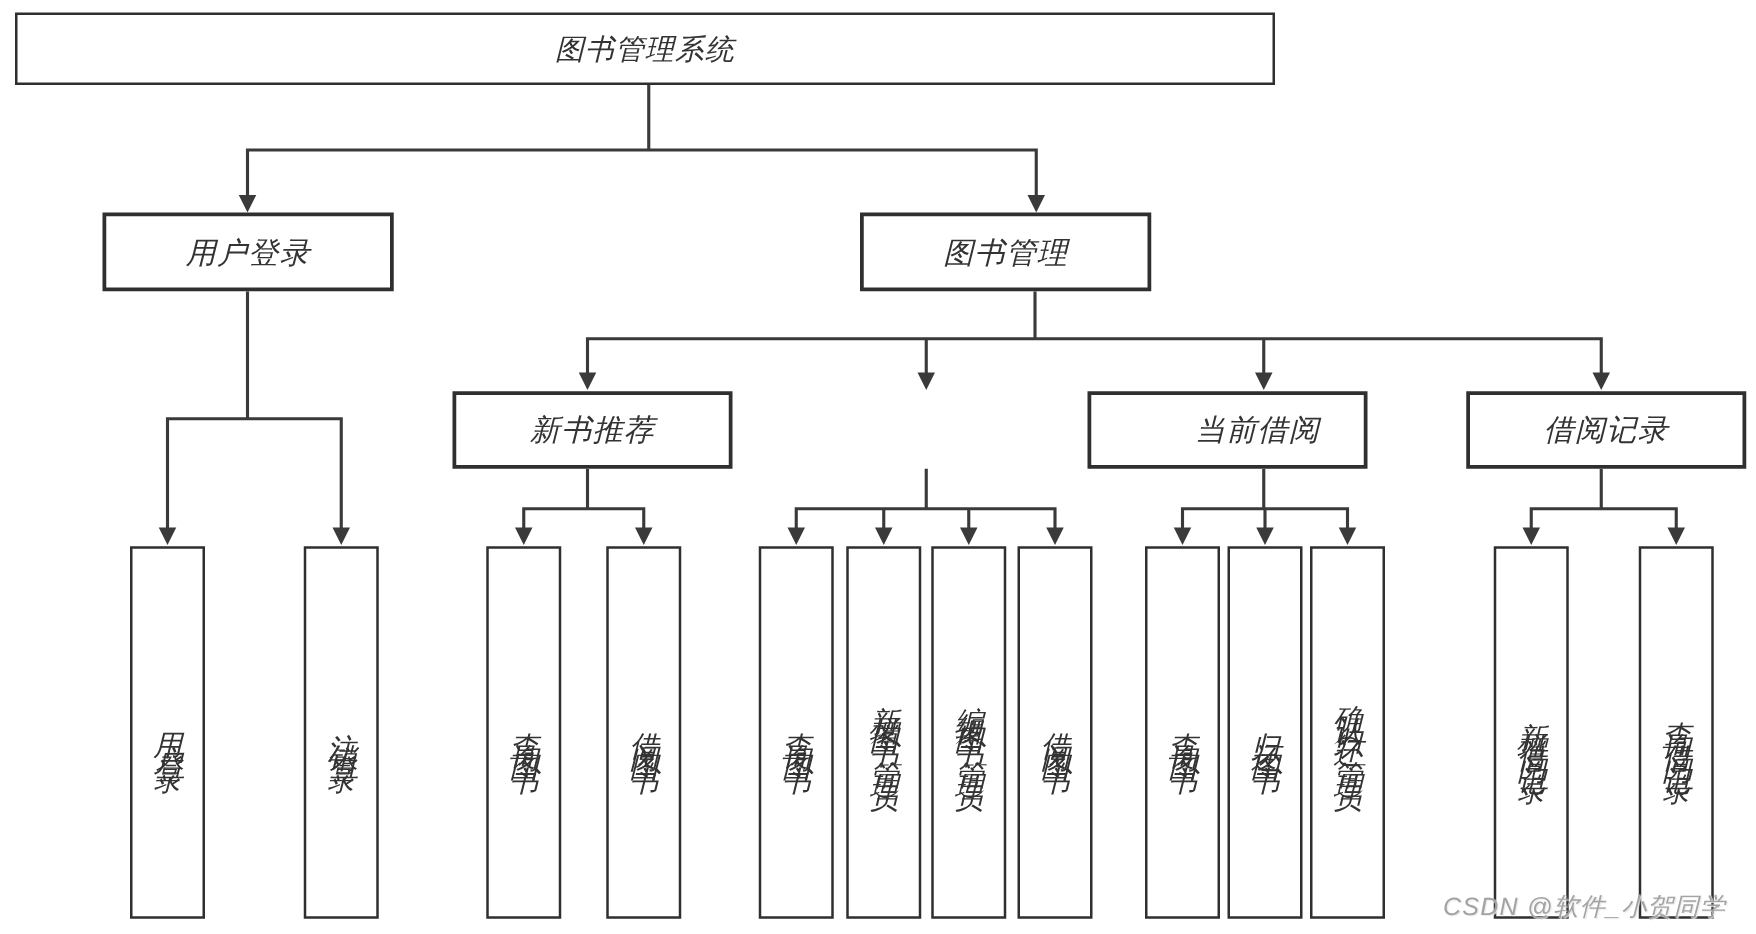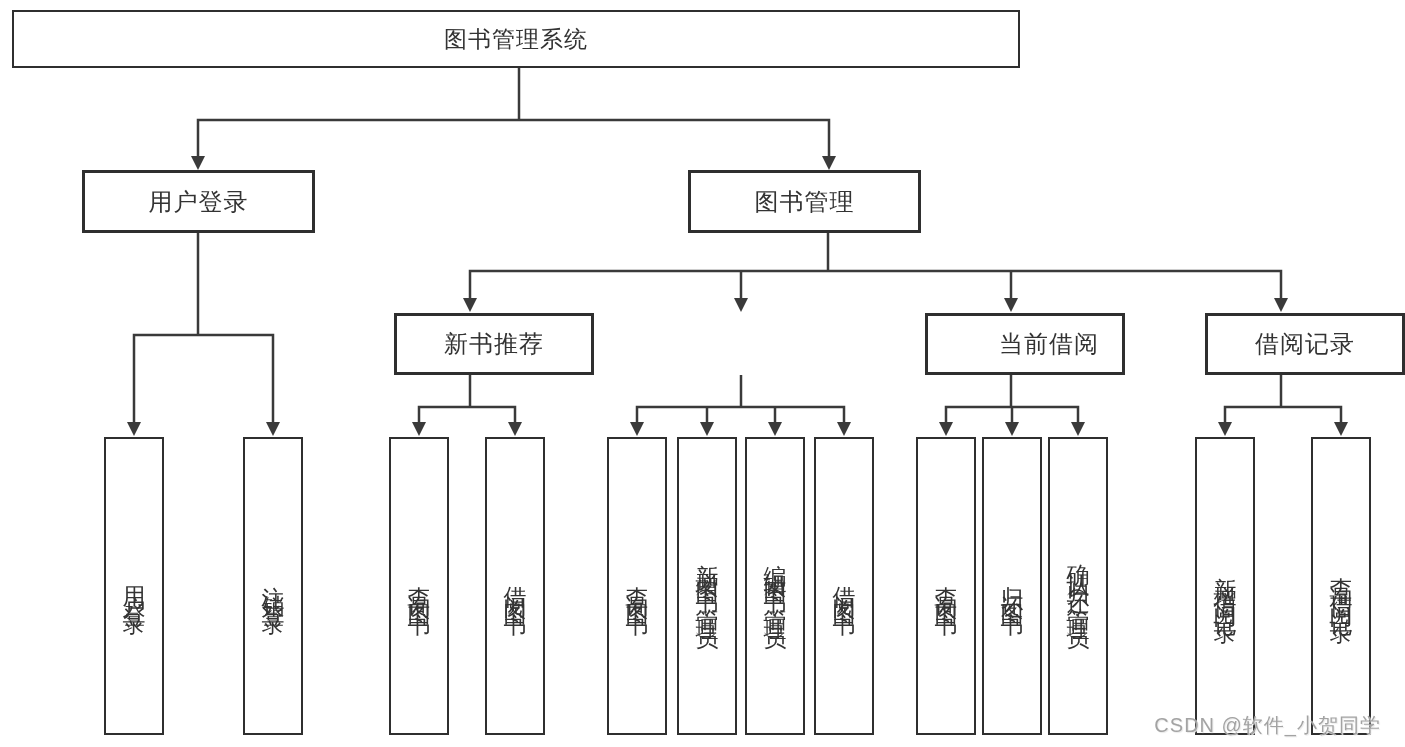--- a/index.html
+++ b/index.html
@@ -14,20 +14,21 @@
   body{
     background:var(--background);
     font-family:"Liberation Sans","DejaVu Sans",sans-serif;
   }
   .stage{
     position:relative;
     width:1405px;
     height:747px;
     background:var(--background);
     overflow:hidden;
+    font-style:italic;
   }
   .connectors{
     position:absolute;
     left:0;top:0;
     width:1405px;height:747px;
   }
   .connectors path.ln{
     fill:none;
     stroke:var(--line);
     stroke-width:2.5;
@@ -49,21 +50,21 @@
     letter-spacing:1px;
     white-space:nowrap;
   }
   .root{
     left:12px;top:10px;
     width:1008px;height:58px;
     border-width:2.5px;
     font-size:23px;
   }
   .l2{top:170px;width:233px;height:63px;}
-  .l3{top:313px;width:200px;height:62px;font-size:24px;margin-left:32px;}
+  .l3{top:313px;width:224px;height:62px;font-size:24px;}
   .leaf{
     top:437px;width:60px;height:298px;
     border-width:2.5px;
   }
   .vtext{
     writing-mode:vertical-rl;
     text-orientation:mixed;
     font-size:23px;
     line-height:1;
     letter-spacing:9px;
@@ -140,21 +141,21 @@
       <path class="arrow" d="M1334 422 L1348 422 L1341 436 Z"></path>
     </g>
   </svg>
 
   <div class="node root">图书管理系统</div>
 
   <div class="node l2" style="left:82px;">用户登录</div>
   <div class="node l2" style="left:688px;">图书管理</div>
 
   <div class="node l3" style="left:362px;">新书推荐</div>
-  <div class="node l3" style="left:893px;padding-left:48px;">当前借阅</div>
+  <div class="node l3" style="left:870px;padding-left:48px;">当前借阅</div>
   <div class="node l3" style="left:1173px;">借阅记录</div>
 
   <div class="node leaf" style="left:104px;">
     <span class="vtext">用户登录</span>
   </div>
   <div class="node leaf" style="left:243px;">
     <span class="vtext">注销登录</span>
   </div>
 
   <div class="node leaf" style="left:389px;">

